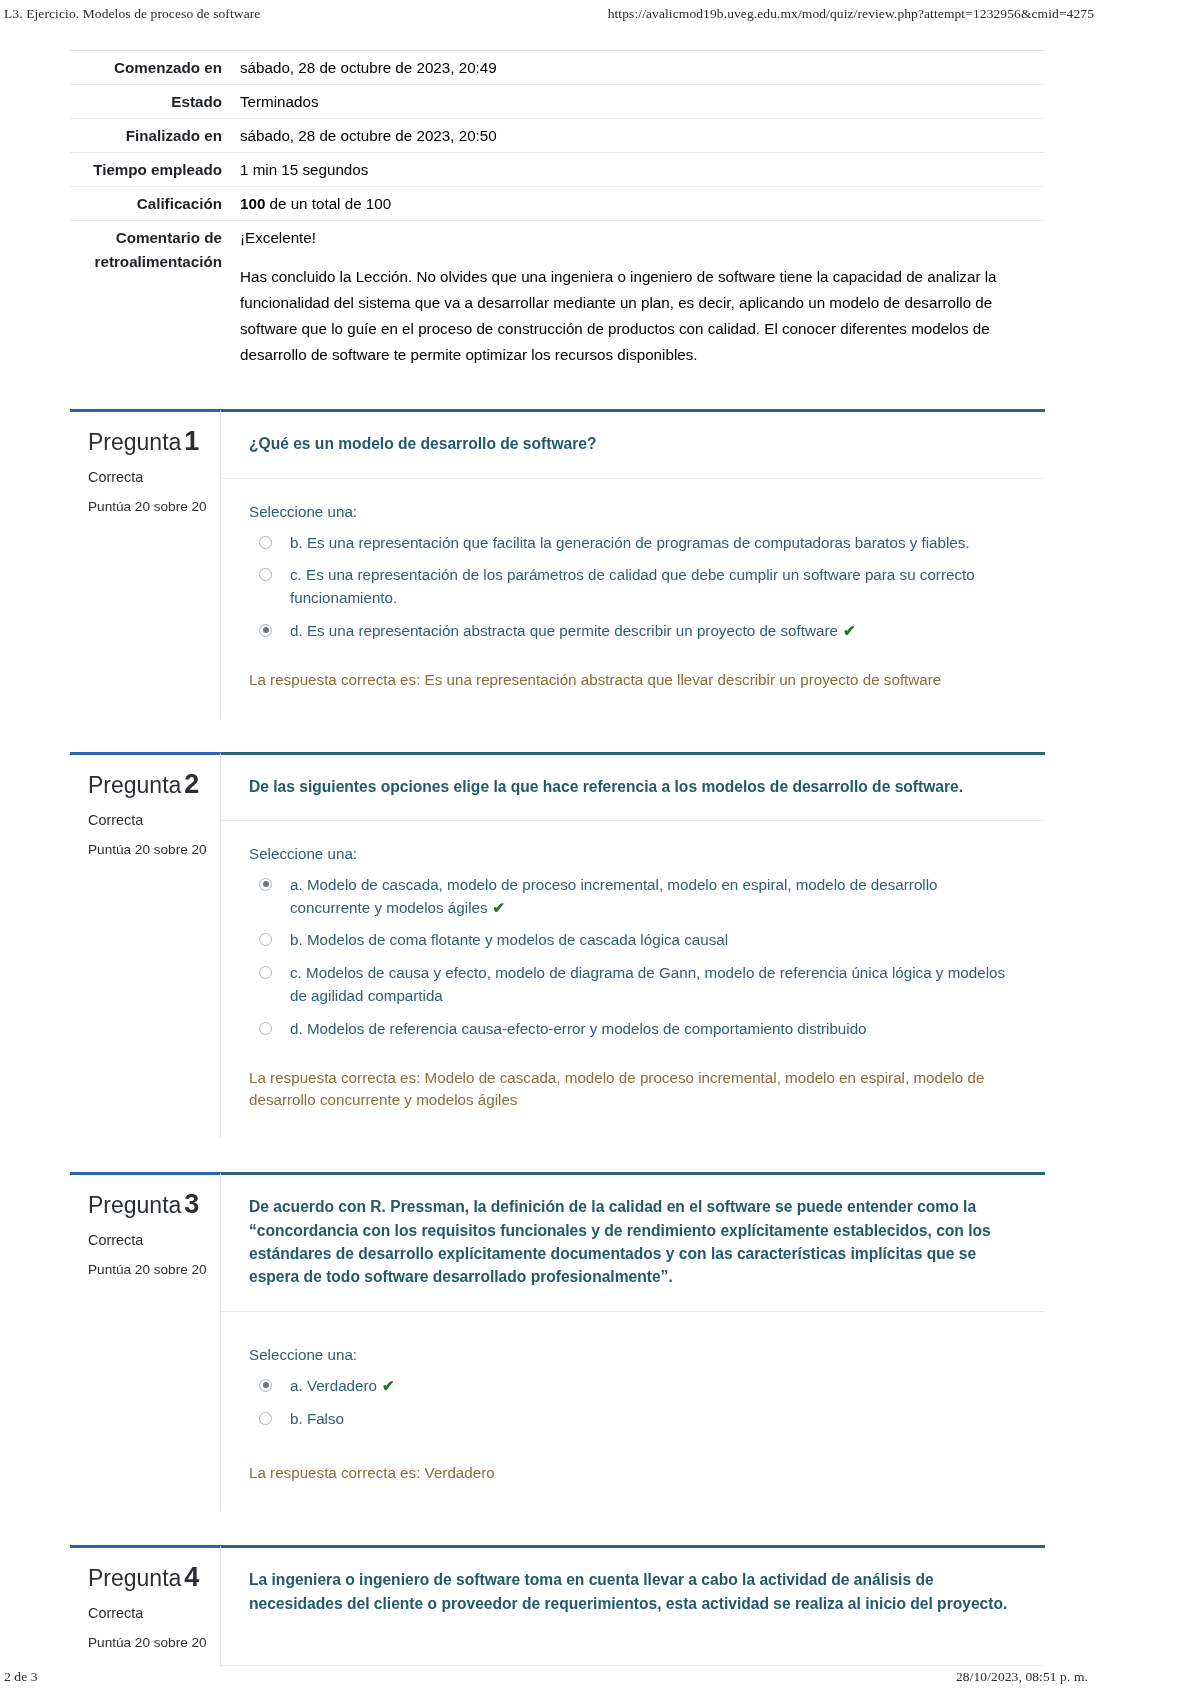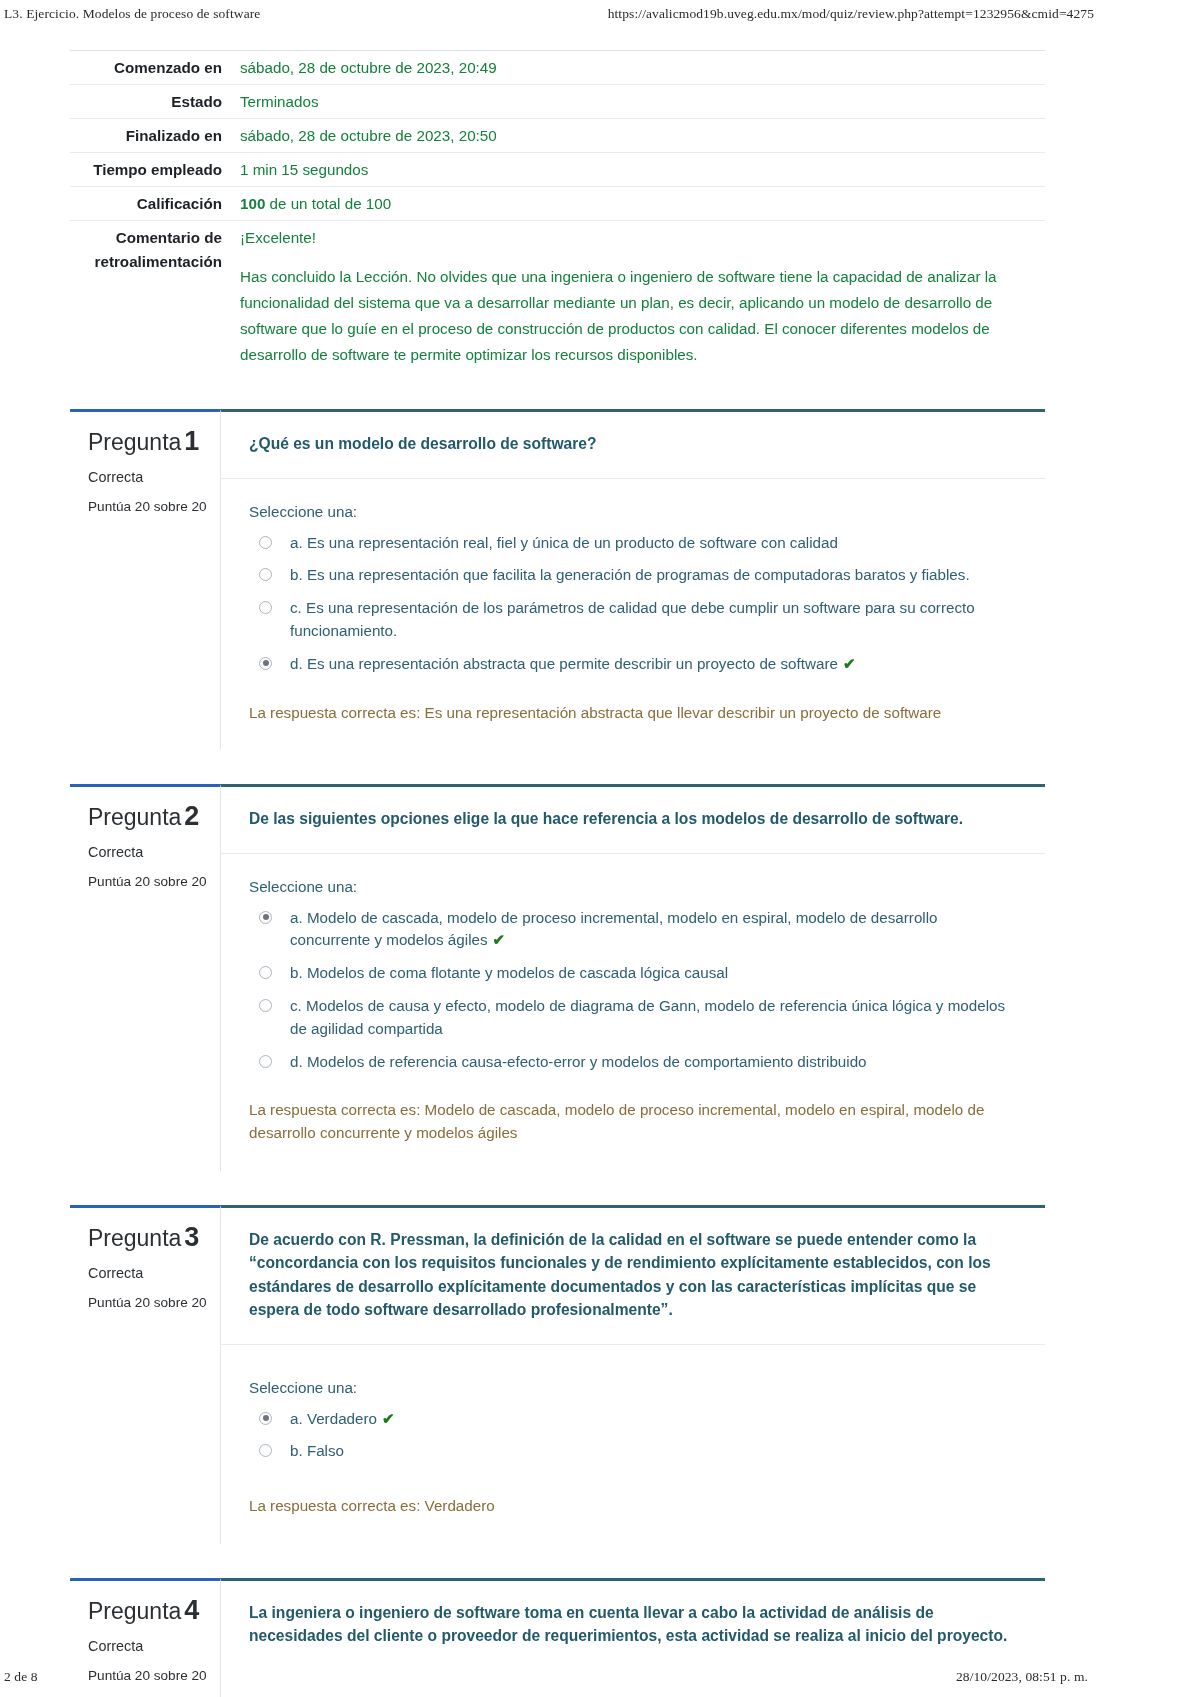--- a/index.html
+++ b/index.html
@@ -61,21 +61,21 @@
     padding: 5px 10px 5px 0;
     line-height: 1.52;
     white-space: normal;
     color: #1d2125;
   }
   table.summary td {
     text-align: left;
     vertical-align: top;
     padding: 5px 0 5px 8px;
     line-height: 1.52;
-    color: #15803d;
+    color: #000000;
   }
   td.fb-cell { padding-bottom: 10px; }
   .fb-short { margin: 0 0 14px 0; }
   .fb-long  { margin: 0; line-height: 1.72; }
   .grade-strong { font-weight: bold; }
 
   
   .question {
     display: flex;
     margin-top: 34px;
@@ -240,24 +240,20 @@
       <p class="q-state">Correcta</p>
       <p class="q-mark">Puntúa 20 sobre 20</p>
     </div>
     <div class="q-body">
       <div class="q-text">¿Qué es un modelo de desarrollo de software?</div>
       <div class="q-answers">
         <p class="prompt">Seleccione una:</p>
         <ul class="options">
           <li>
             <span class="radio"></span>
-            <span class="opt-text">a. Es una representación real, fiel y única de un producto de software con calidad</span>
-          </li>
-          <li>
-            <span class="radio"></span>
             <span class="opt-text">b. Es una representación que facilita la generación de programas de computadoras baratos y fiables.</span>
           </li>
           <li>
             <span class="radio"></span>
             <span class="opt-text">c. Es una representación de los parámetros de calidad que debe cumplir un software para su correcto funcionamiento.</span>
           </li>
           <li>
             <span class="radio checked"></span>
             <span class="opt-text"><span>d. Es una representación abstracta que permite describir un proyecto de software</span><span class="tick">✔</span></span>
           </li>
@@ -332,15 +328,15 @@
       <p class="q-mark">Puntúa 20 sobre 20</p>
     </div>
     <div class="q-body">
       <div class="q-text">La ingeniera o ingeniero de software toma en cuenta llevar a cabo la actividad de análisis de necesidades del cliente o proveedor de requerimientos, esta actividad se realiza al inicio del proyecto.</div>
     </div>
   </div>
 
 </div>
 
 <div class="print-foot">
-  <span class="pf-left">2 de 8</span>
+  <span class="pf-left">2 de 3</span>
   <span class="pf-right">28/10/2023, 08:51 p. m.</span>
 </div>
 
 </body></html>

